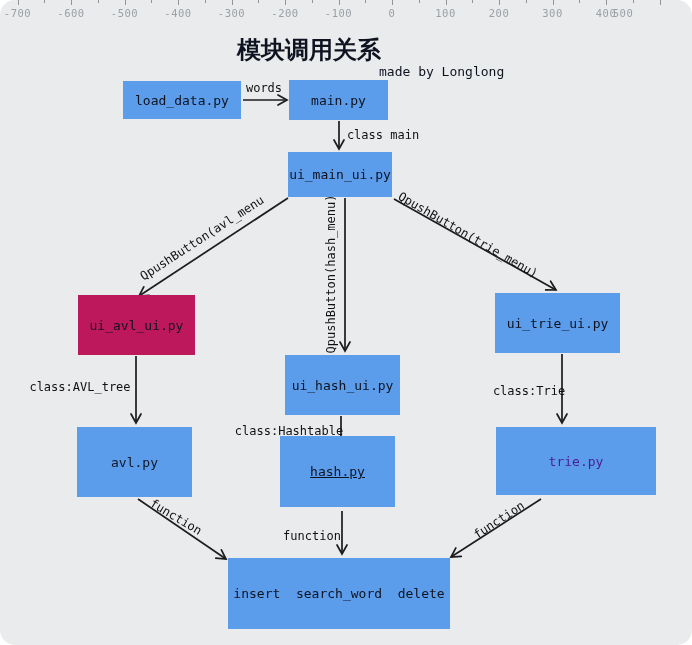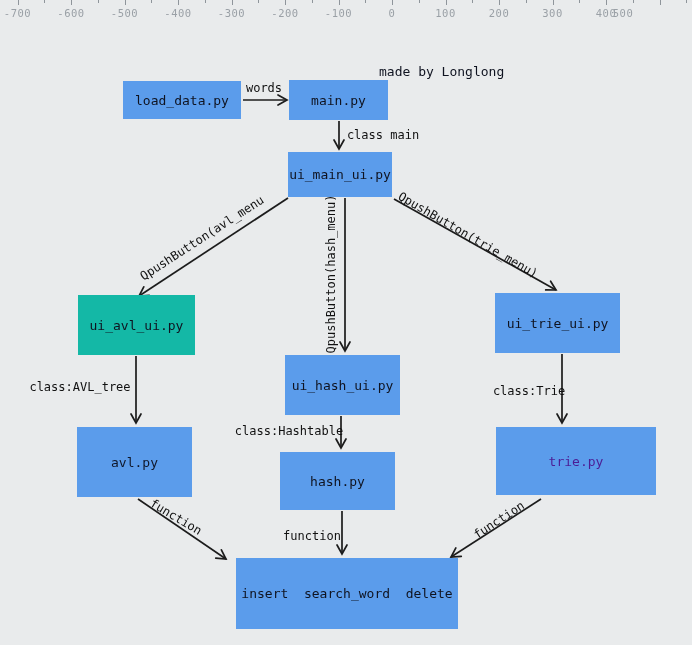--- a/index.html
+++ b/index.html
@@ -32,21 +32,21 @@
   }
   
   .edge-label{
     position:absolute;font-size:12px;white-space:pre;
   }
   svg#edges{position:absolute;left:0;top:0;}
 </style>
 </head>
 <body>
 
-<div id="canvas" style="background: rgb(233, 235, 236);">
+<div id="canvas" style="background: rgb(233, 235, 236); border-radius: 15px;">
   <div id="ruler">
       <div class="tick major" style="left: 17.5px; background: rgb(143, 149, 155);"></div>
       <div class="rlabel" style="left: 17.5px; color: rgb(154, 160, 166);">-700</div>
       <div class="tick major" style="left: 71px; background: rgb(143, 149, 155);"></div>
       <div class="rlabel" style="left: 71px; color: rgb(154, 160, 166);">-600</div>
       <div class="tick major" style="left: 124.5px; background: rgb(143, 149, 155);"></div>
       <div class="rlabel" style="left: 124.5px; color: rgb(154, 160, 166);">-500</div>
       <div class="tick major" style="left: 178px; background: rgb(143, 149, 155);"></div>
       <div class="rlabel" style="left: 178px; color: rgb(154, 160, 166);">-400</div>
       <div class="tick major" style="left: 231.5px; background: rgb(143, 149, 155);"></div>
@@ -74,20 +74,21 @@
       <div class="tick minor" style="left: 258.25px; background: rgb(143, 149, 155);"></div>
       <div class="tick minor" style="left: 311.75px; background: rgb(143, 149, 155);"></div>
       <div class="tick minor" style="left: 365.25px; background: rgb(143, 149, 155);"></div>
       <div class="tick minor" style="left: 418.75px; background: rgb(143, 149, 155);"></div>
       <div class="tick minor" style="left: 472.25px; background: rgb(143, 149, 155);"></div>
       <div class="tick minor" style="left: 525.75px; background: rgb(143, 149, 155);"></div>
       <div class="tick minor" style="left: 579.25px; background: rgb(143, 149, 155);"></div>
       <div class="tick minor" style="left: 632.75px; background: rgb(143, 149, 155);"></div>
       <div class="tick minor" style="left: 686.25px; background: rgb(143, 149, 155);"></div>
     </div>
+  <span id="title" style="color: rgb(15, 19, 32);">模块调用关系</span>
   <span id="credit" style="color: rgb(15, 19, 32); margin-top: 8px;">made by Longlong</span>
   <svg id="edges" width="692" height="645">
     <defs>
       <marker id="ah" markerUnits="userSpaceOnUse" markerWidth="24" markerHeight="24" viewBox="-12 -12 24 24" refX="0" refY="0" orient="auto" style="overflow:visible">
         <path id="ah-path" d="M-9,-5 L0,0 L-9,5" fill="none" stroke-width="1.7" stroke-linecap="round" stroke="#1c1c1c"></path>
       </marker>
     </defs>
   <line x1="243" y1="100" x2="287" y2="100" stroke="#1c1c1c" stroke-width="1.7" marker-end="url(#ah)"></line>
       <line x1="339" y1="121" x2="339" y2="149" stroke="#1c1c1c" stroke-width="1.7" marker-end="url(#ah)"></line>
       <line x1="288" y1="198" x2="139" y2="296" stroke="#1c1c1c" stroke-width="1.7" marker-end="url(#ah)"></line>
@@ -97,27 +98,27 @@
       <line x1="341" y1="416" x2="341" y2="448" stroke="#1c1c1c" stroke-width="1.7" marker-end="url(#ah)"></line>
       <line x1="562" y1="354" x2="562" y2="423" stroke="#1c1c1c" stroke-width="1.7" marker-end="url(#ah)"></line>
       <line x1="138" y1="499" x2="226" y2="559" stroke="#1c1c1c" stroke-width="1.7" marker-end="url(#ah)"></line>
       <line x1="342" y1="511" x2="342" y2="554" stroke="#1c1c1c" stroke-width="1.7" marker-end="url(#ah)"></line>
       <line x1="541" y1="499" x2="451" y2="557" stroke="#1c1c1c" stroke-width="1.7" marker-end="url(#ah)"></line>
     </svg>
   <div id="nodes">
       <div class="node" style="left: 123px; top: 81px; width: 118px; height: 38px; background: rgb(91, 156, 235); color: rgb(15, 19, 32);">load_data.py</div>
       <div class="node" style="left: 289px; top: 80px; width: 99px; height: 40px; background: rgb(91, 156, 235); color: rgb(15, 19, 32);">main.py</div>
       <div class="node" style="left: 288px; top: 152px; width: 104px; height: 45px; background: rgb(91, 156, 235); color: rgb(15, 19, 32);">ui_main_ui.py</div>
-      <div class="node" style="left: 78px; top: 295px; width: 117px; height: 60px; background: #14b8a6; color: rgb(15, 19, 32);">ui_avl_ui.py</div>
+      <div class="node" style="left: 78px; top: 295px; width: 117px; height: 60px; background: #be185d; color: rgb(15, 19, 32);">ui_avl_ui.py</div>
       <div class="node" style="left: 285px; top: 355px; width: 115px; height: 60px; background: rgb(91, 156, 235); color: rgb(15, 19, 32);">ui_hash_ui.py</div>
       <div class="node" style="left: 495px; top: 293px; width: 125px; height: 60px; background: rgb(91, 156, 235); color: rgb(15, 19, 32);">ui_trie_ui.py</div>
       <div class="node" style="left: 77px; top: 427px; width: 115px; height: 70px; background: rgb(91, 156, 235); color: #0f172a;">avl.py</div>
-      <div class="node" style="left: 280px; top: 452px; width: 115px; height: 58px; background: rgb(91, 156, 235); color: rgb(15, 19, 32);">hash.py</div>
+      <div class="node" style="left: 280px; top: 436px; width: 115px; height: 71px; background: rgb(91, 156, 235); color: rgb(15, 19, 32); text-decoration: underline;">hash.py</div>
       <div class="node" style="left: 496px; top: 427px; width: 160px; height: 68px; background: rgb(91, 156, 235); color: #4c1d95;">trie.py</div>
-      <div class="node" style="left: 236px; top: 558px; width: 222px; height: 71px; background: rgb(91, 156, 235); color: rgb(15, 19, 32);">insert  search_word  delete</div>
+      <div class="node" style="left: 228px; top: 558px; width: 222px; height: 71px; background: rgb(91, 156, 235); color: rgb(15, 19, 32);">insert  search_word  delete</div>
     </div>
   <div id="edge-labels">
       <div class="edge-label" style="left: 264px; top: 88px; color: rgb(17, 17, 17); transform: translate(-50%, -50%) rotate(0deg);">words</div>
       <div class="edge-label" style="left: 383px; top: 135px; color: rgb(17, 17, 17); transform: translate(-50%, -50%) rotate(0deg);">class main</div>
       <div class="edge-label" style="left: 202px; top: 238px; color: rgb(17, 17, 17); transform: translate(-50%, -50%) rotate(-33deg);">QpushButton(avl_menu</div>
       <div class="edge-label" style="left: 331px; top: 274px; color: rgb(17, 17, 17); transform: translate(-50%, -50%) rotate(-90deg);">QpushButton(hash_menu)</div>
       <div class="edge-label" style="left: 468px; top: 235px; color: rgb(17, 17, 17); transform: translate(-50%, -50%) rotate(30deg);">QpushButton(trie_menu)</div>
       <div class="edge-label" style="left: 80px; top: 387px; color: rgb(17, 17, 17); transform: translate(-50%, -50%) rotate(0deg);">class:AVL_tree</div>
       <div class="edge-label" style="left: 289px; top: 431px; color: rgb(17, 17, 17); transform: translate(-50%, -50%) rotate(0deg);">class:Hashtable</div>
       <div class="edge-label" style="left: 529px; top: 391px; color: rgb(17, 17, 17); transform: translate(-50%, -50%) rotate(0deg);">class:Trie</div>

